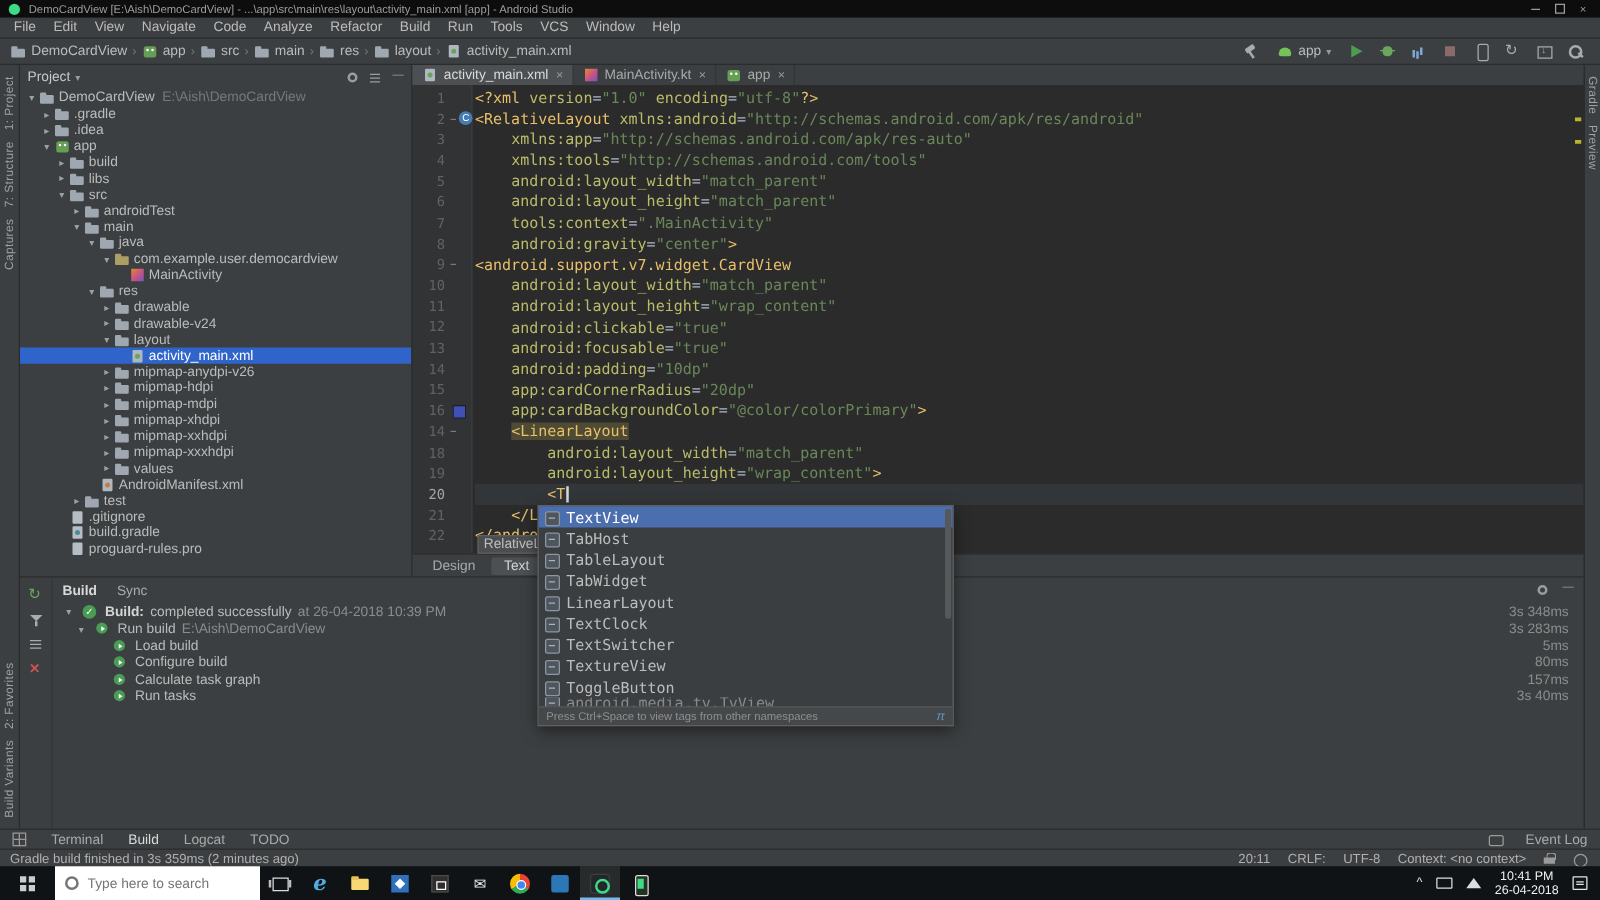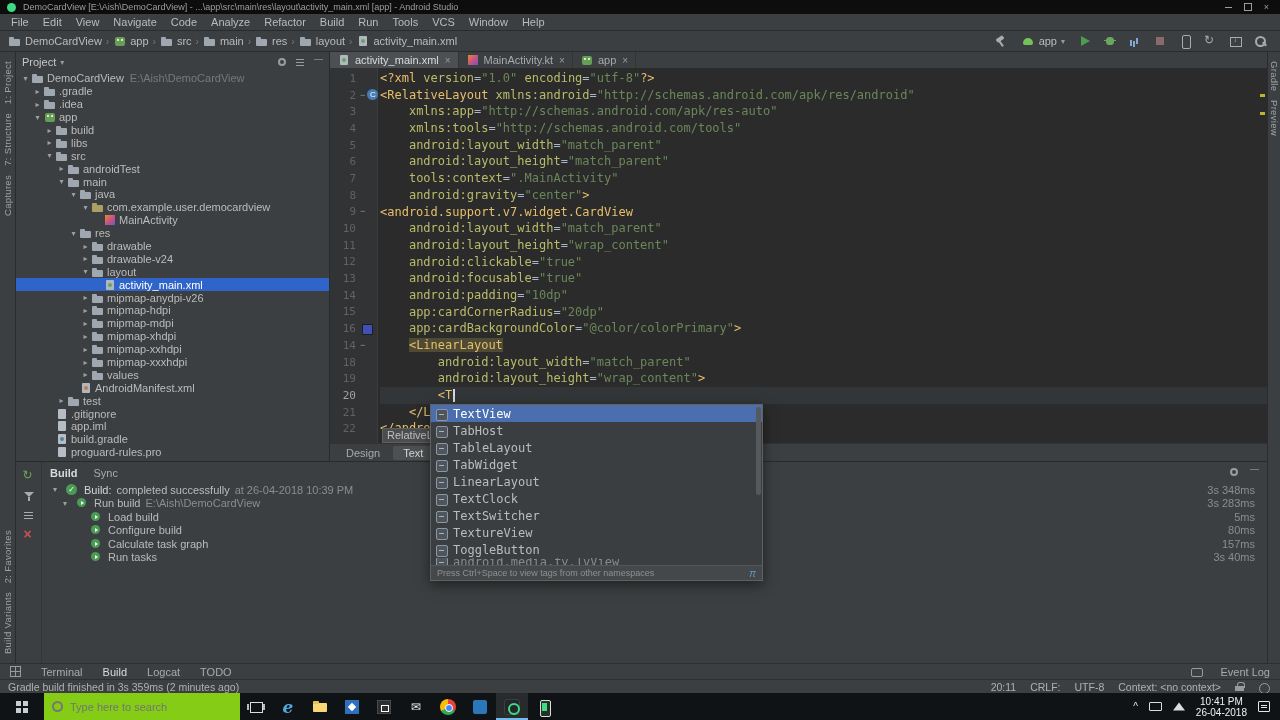--- a/index.html
+++ b/index.html
@@ -152,39 +152,39 @@
   .bsi-filter::after{content:"";position:absolute;left:6px;top:8px;width:2px;height:4px;background:#A7ACAF}
   .bsi-expand::before{content:"";position:absolute;left:2px;top:3px;width:9px;height:1px;background:#A7ACAF;box-shadow:0 3px 0 #A7ACAF,0 6px 0 #A7ACAF}
   .bsi-close::before{content:"×";color:#C75450;font-size:14px;font-weight:bold;position:absolute;left:2px;top:-2px;line-height:14px}
   #build-tabs{position:absolute;left:34px;top:3px;height:16px;display:flex;gap:16px;align-items:center;font-size:11px}
   .btab{color:#A9A9A9}
   .btab.active{color:#DADADA;font-weight:bold}
   #build-actions{position:absolute;right:8px;top:5px;display:flex;gap:10px;align-items:center}
   #build-tree{position:absolute;left:34px;top:21px;right:12px;bottom:4px;overflow:hidden;font-size:11px}
   .brow{display:flex;align-items:center;height:13.5px;gap:5px;color:#BBBBBB;white-space:nowrap}
   .barrow{width:10px;flex:none;text-align:center;color:#9DA0A3;font-size:8px}
-  .bbold{color:#D5D5D5;font-weight:normal}
+  .bbold{color:#D5D5D5;font-weight:bold}
   .bdim{color:#8C8C8C}
   .bdur{margin-left:auto;color:#8C8C8C}
 
   
   #bottombar{position:absolute;left:0;top:663px;width:1280px;height:16px;background:#3C3F41;border-top:1px solid #2E2E2E;display:flex;align-items:center;font-size:11px;padding:0 10px;gap:20px;z-index:6}
   .twitem{color:#A9A9A9}
   .twitem.active{color:#DADADA}
   .bb-right{margin-left:auto;display:flex;align-items:center;gap:18px;color:#A9A9A9}
 
   
   #statusbar{position:absolute;left:0;top:679px;width:1280px;height:14px;background:#3C3F41;border-top:1px solid #2E2E2E;display:flex;align-items:center;font-size:10.5px;color:#B0B0B0;padding:0 8px;gap:12px;z-index:6}
   .sb-right{margin-left:auto;display:flex;align-items:center;gap:14px}
 
   
   #taskbar{position:absolute;left:0;top:693px;width:1280px;height:27px;background:#101315;display:flex;align-items:stretch;z-index:40}
   .tstart{width:44px;display:flex;align-items:center;justify-content:center}
   .win-logo{width:12px;height:12px;background:linear-gradient(#C8CDD2,#C8CDD2) 0 0,linear-gradient(#C8CDD2,#C8CDD2) 7px 0,linear-gradient(#C8CDD2,#C8CDD2) 0 7px,linear-gradient(#C8CDD2,#C8CDD2) 7px 7px;background-size:5px 5px;background-repeat:no-repeat}
-  .tsearch{width:196px;background:#84cc16;display:flex;align-items:center;padding:0 8px;gap:7px}
+  .tsearch{width:164px;background:#ffffff;display:flex;align-items:center;padding:0 8px;gap:7px}
   .cortana{width:11px;height:11px;border:2px solid #767676;border-radius:50%;flex:none}
   .tsearch input{border:none;background:transparent;outline:none;font-size:11px;color:#3C3C3C;width:145px;font-family:"Liberation Sans",sans-serif}
   .tapp{width:32px;display:flex;align-items:center;justify-content:center;position:relative}
   .tapp.active{background:rgba(255,255,255,.10);box-shadow:inset 0 -2px 0 #76B9ED}
   .ta{width:18px;height:18px;position:relative;display:flex;align-items:center;justify-content:center;color:#E8E8E8}
   .ta-taskview::before{content:"";position:absolute;left:3px;top:4px;width:11px;height:9px;border:1px solid #DDDDDD}
   .ta-taskview::after{content:"";position:absolute;left:0;top:6px;width:2px;height:6px;background:#BBBBBB;box-shadow:16px 0 0 #BBBBBB}
   .ta-edge{color:#51ABE0;font-size:17px;font-weight:bold;font-style:italic;font-family:"DejaVu Serif",serif}
   .ta-folder::before{content:"";position:absolute;left:2px;top:5px;width:14px;height:9px;background:#F8D775;border-radius:1px}
   .ta-folder::after{content:"";position:absolute;left:2px;top:3px;width:6px;height:3px;background:#E8C157;border-radius:1px}
@@ -452,25 +452,20 @@
         <span class="ic ic-folder"></span>
         <span class="tlabel">test</span>
       </div>
       <div class="trow" style="padding-left: 28px;">
         <span class="arrow"></span>
         <span class="ic ic-file"></span>
         <span class="tlabel">.gitignore</span>
       </div>
       <div class="trow" style="padding-left: 28px;">
         <span class="arrow"></span>
-        <span class="ic ic-file"></span>
-        <span class="tlabel">app.iml</span>
-      </div>
-      <div class="trow" style="padding-left: 28px;">
-        <span class="arrow"></span>
         <span class="ic ic-gradle"></span>
         <span class="tlabel">build.gradle</span>
       </div>
       <div class="trow" style="padding-left: 28px;">
         <span class="arrow"></span>
         <span class="ic ic-file"></span>
         <span class="tlabel">proguard-rules.pro</span>
       </div>
     </div>
 </div>

